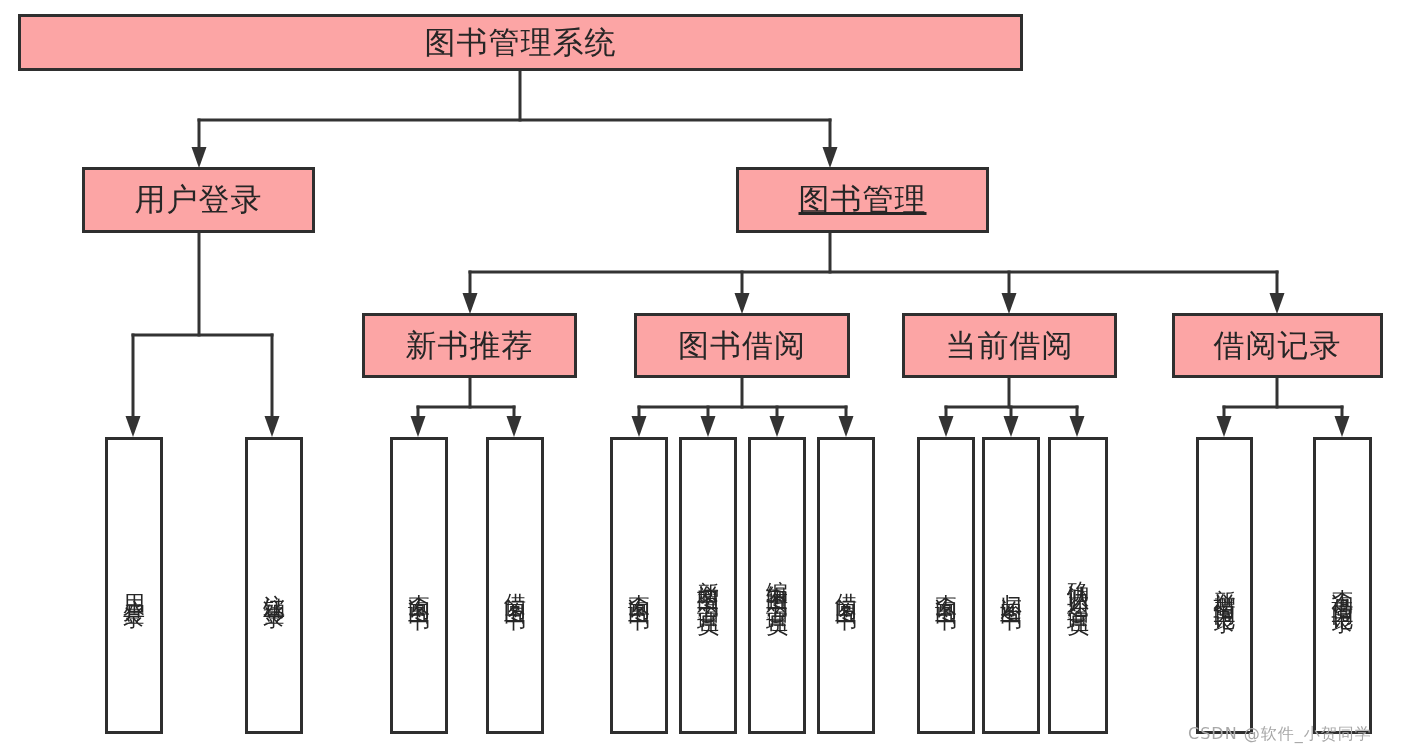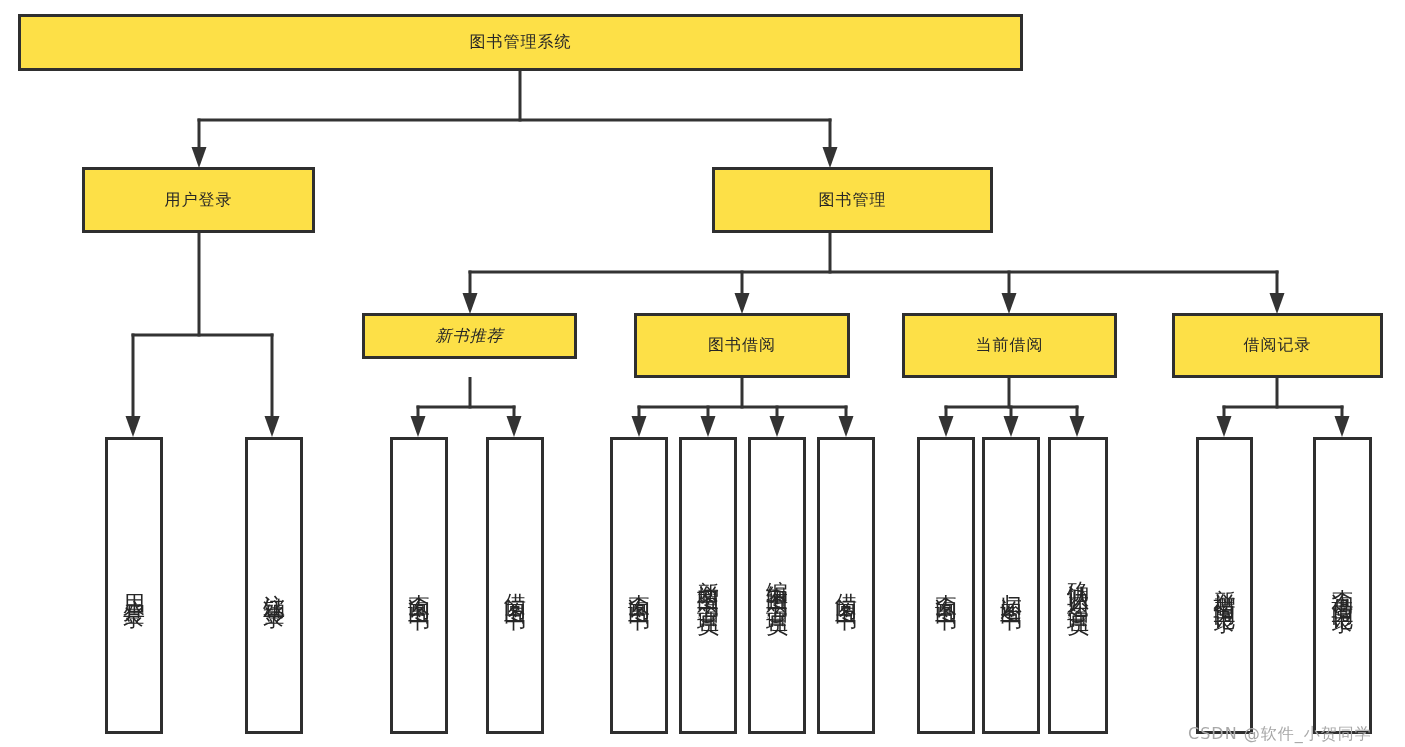--- a/index.html
+++ b/index.html
@@ -19,26 +19,26 @@
     position: absolute;
     left: 0; top: 0;
     width: 1405px;
     height: 747px;
     pointer-events: none;
   }
   .node {
     position: absolute;
     box-sizing: border-box;
     border: 3px solid #2f2f2f;
-    background: #fde047;
+    background: #fca5a5;
     display: flex;
     align-items: center;
     justify-content: center;
     color: #262626;
-    font-size: 16px;
+    font-size: 31px;
     letter-spacing: 1px;
     white-space: nowrap;
   }
   .vnode {
     position: absolute;
     box-sizing: border-box;
     border: 3px solid #2f2f2f;
     background: #ffffff;
     display: flex;
     align-items: center;
@@ -130,23 +130,23 @@
       <polygon points="1003.5,416 1018.5,416 1011,437"></polygon>
       <polygon points="1069.5,416 1084.5,416 1077,437"></polygon>
       <polygon points="1216.5,416 1231.5,416 1224,437"></polygon>
       <polygon points="1334.5,416 1349.5,416 1342,437"></polygon>
     </g>
   </svg>
 
   <div class="node" style="left:18px; top:14px; width:1005px; height:57px;">图书管理系统</div>
 
   <div class="node" style="left:82px; top:167px; width:233px; height:66px;">用户登录</div>
-  <div class="node" style="left:712px; top:167px; width:281px; height:66px;">图书管理</div>
+  <div class="node" style="left:736px; top:167px; width:253px; height:66px;text-decoration:underline;">图书管理</div>
 
-  <div class="node" style="left:362px; top:313px; width:215px; height:46px;font-style:italic;">新书推荐</div>
+  <div class="node" style="left:362px; top:313px; width:215px; height:65px;">新书推荐</div>
   <div class="node" style="left:634px; top:313px; width:216px; height:65px;">图书借阅</div>
   <div class="node" style="left:902px; top:313px; width:215px; height:65px;text-align:right;">当前借阅</div>
   <div class="node" style="left:1172px; top:313px; width:211px; height:65px;">借阅记录</div>
 
   <div class="vnode" style="left:105px; top:437px; width:58px; height:297px;">
     <span class="vtext">用户登录</span>
   </div>
   <div class="vnode" style="left:245px; top:437px; width:58px; height:297px;">
     <span class="vtext">注销登录</span>
   </div>

